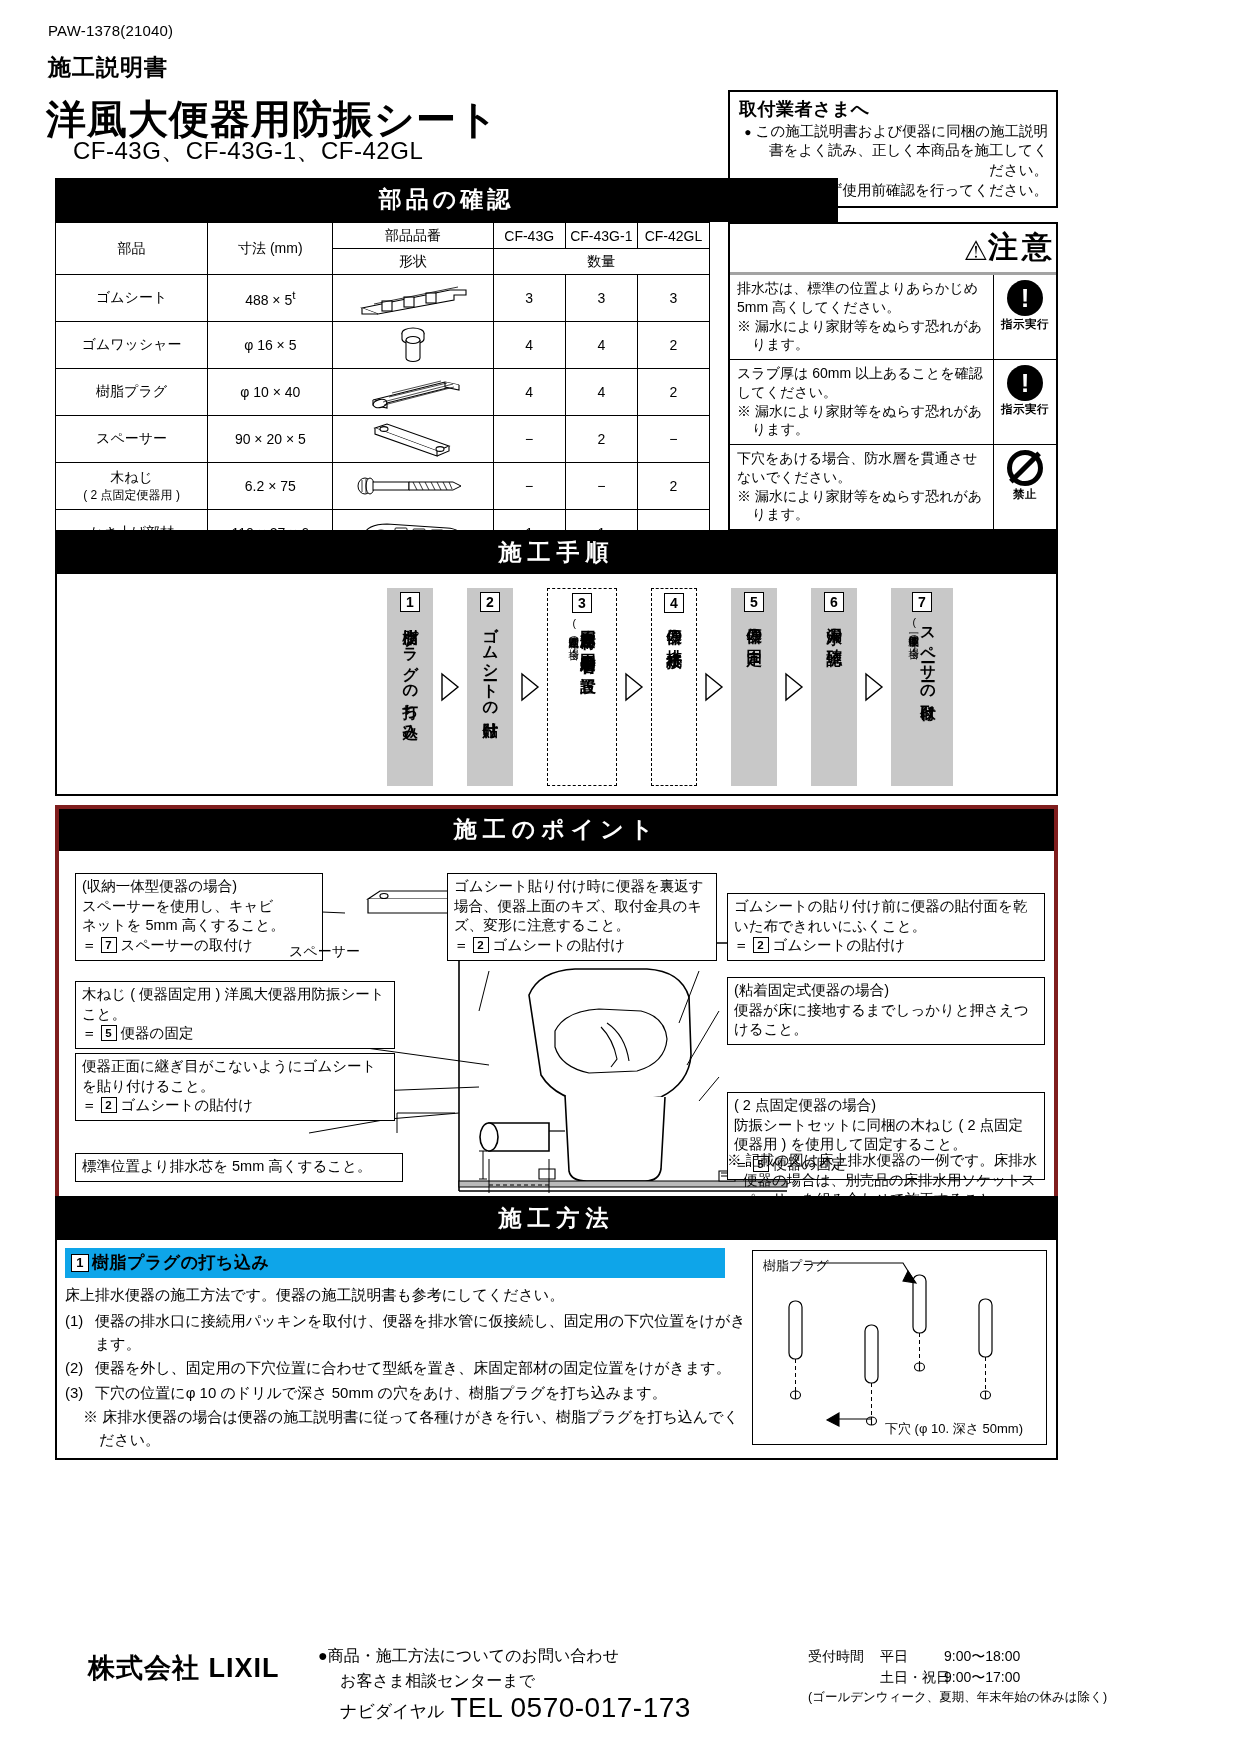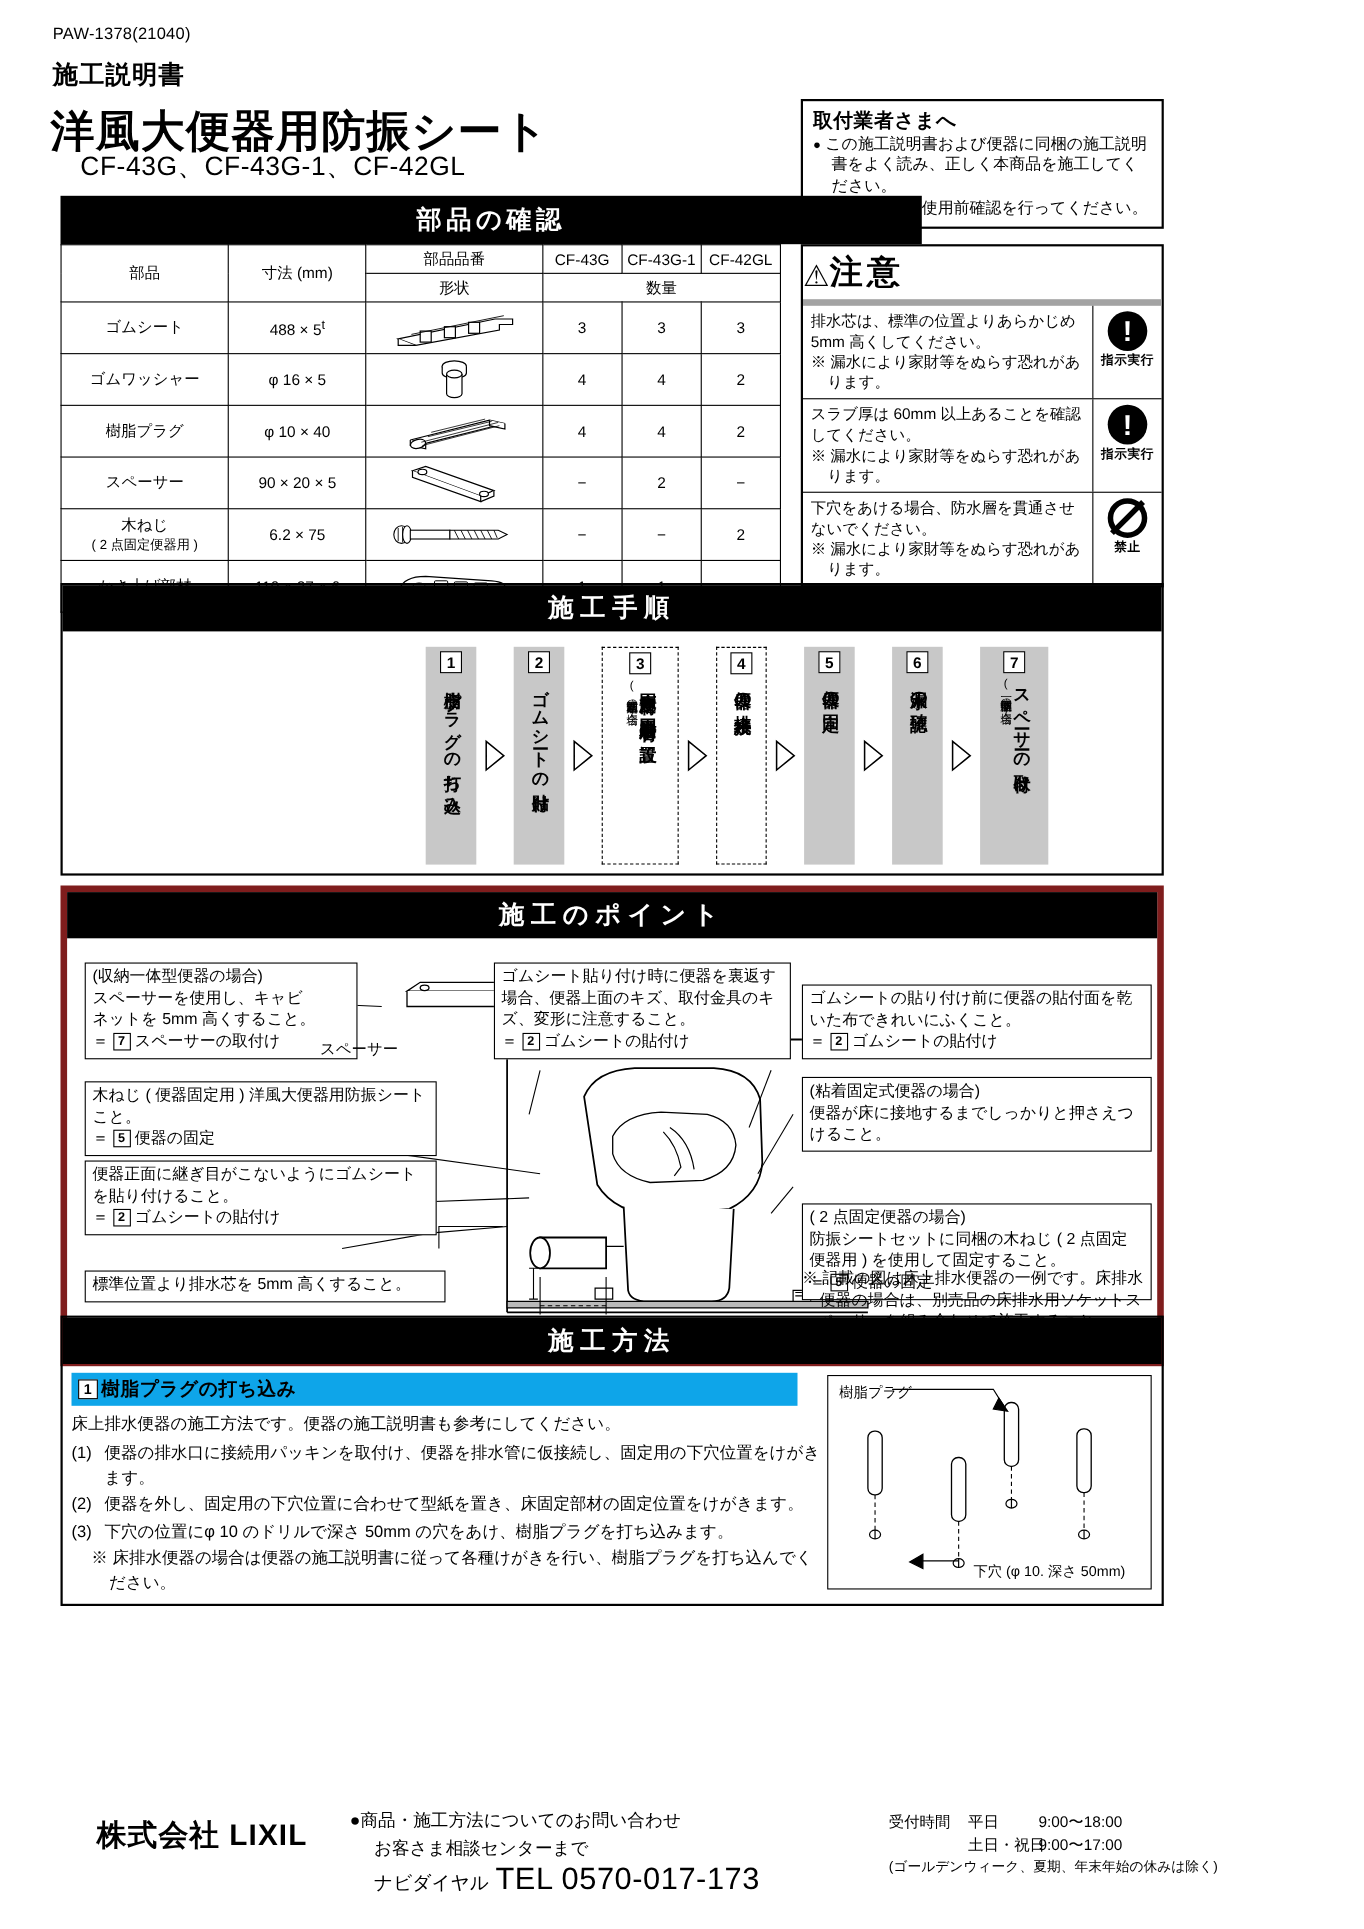--- a/index.html
+++ b/index.html
@@ -43,27 +43,27 @@
 
   
   svg.shape { display:block; margin:0 auto; }
 
   
   .notice {
     position:absolute; left:728px; top:90px; width:330px;
     border:2px solid #000; padding:5px 8px 6px 9px;
   }
   .notice-title { font-size:18px; font-weight:bold; letter-spacing:.5px; }
-  .notice ul { list-style:none; margin:1px 0 0; padding:0; }
+  .notice ul { list-style:none; margin:1px 0 0; padding:0;text-align:right; }
   .notice li { font-size:14.5px; line-height:1.33; text-indent:-17px; padding-left:17px; margin-top:1px; }
   .notice li:before { content:"\25CF"; font-size:12px; margin-right:4px; }
 
   
   .caution { position:absolute; left:728px; top:222px; width:330px; border:2px solid #000; }
-  .caution-head { text-align:left; padding:3px 0 4px; border-bottom:6px solid #a3a3a3; }
+  .caution-head { text-align:right; padding:3px 0 4px; border-bottom:3px solid #a3a3a3; }
   .caution-head .tri { font-size:27px; vertical-align:-3px; }
   .caution-head .txt { font-size:30px; font-weight:bold; letter-spacing:4px; }
   .c-item { display:flex; border-bottom:1px solid #000; }
   .c-item:last-child { border-bottom:none; }
   .c-text { flex:1; padding:4px 4px 5px 7px; font-size:14px; line-height:1.34; }
   .c-text .sub { display:block; text-indent:-15px; padding-left:15px; }
   .c-mark { width:63px; border-left:1px solid #000; text-align:center; padding:5px 0 2px; }
   .mark-circle {
     width:36px; height:36px; border-radius:50%; background:#000; color:#fff;
     margin:0 auto; font-size:26px; font-weight:bold; line-height:36px;
@@ -101,21 +101,21 @@
     max-height:168px;
   }
   .vtext.small { font-size:10.5px; font-weight:normal; letter-spacing:0; }
   .vgroup { display:flex; flex-direction:row-reverse; justify-content:center; }
   .arrow {
     width:34px; height:198px; display:flex; align-items:center; justify-content:center;
   }
   .arrow svg { display:block; }
 
   
-  .points { position:absolute; left:55px; top:805px; width:1003px; border:6px solid #7f1d1d; }
+  .points { position:absolute; left:55px; top:805px; width:1003px; border:4px solid #7f1d1d; }
   .points-bar { font-size:23px; padding:5px 0 6px; }
   .points-body { height:383px; position:relative; }
   .cb { position:absolute; border:1.4px solid #000; background:#fff; font-size:14.5px; line-height:1.36; padding:3px 5px 4px 6px; }
   .cb .eq { display:block; }
   .sqn { display:inline-block; width:16px; height:16px; border:1.4px solid #000; font-size:11.5px;
          font-weight:bold; line-height:14px; text-align:center; vertical-align:1px; }
   .note-star { position:absolute; font-size:14.5px; line-height:1.36; }
   .note-star .ind { display:block; text-indent:-16px; padding-left:16px; }
 
   

